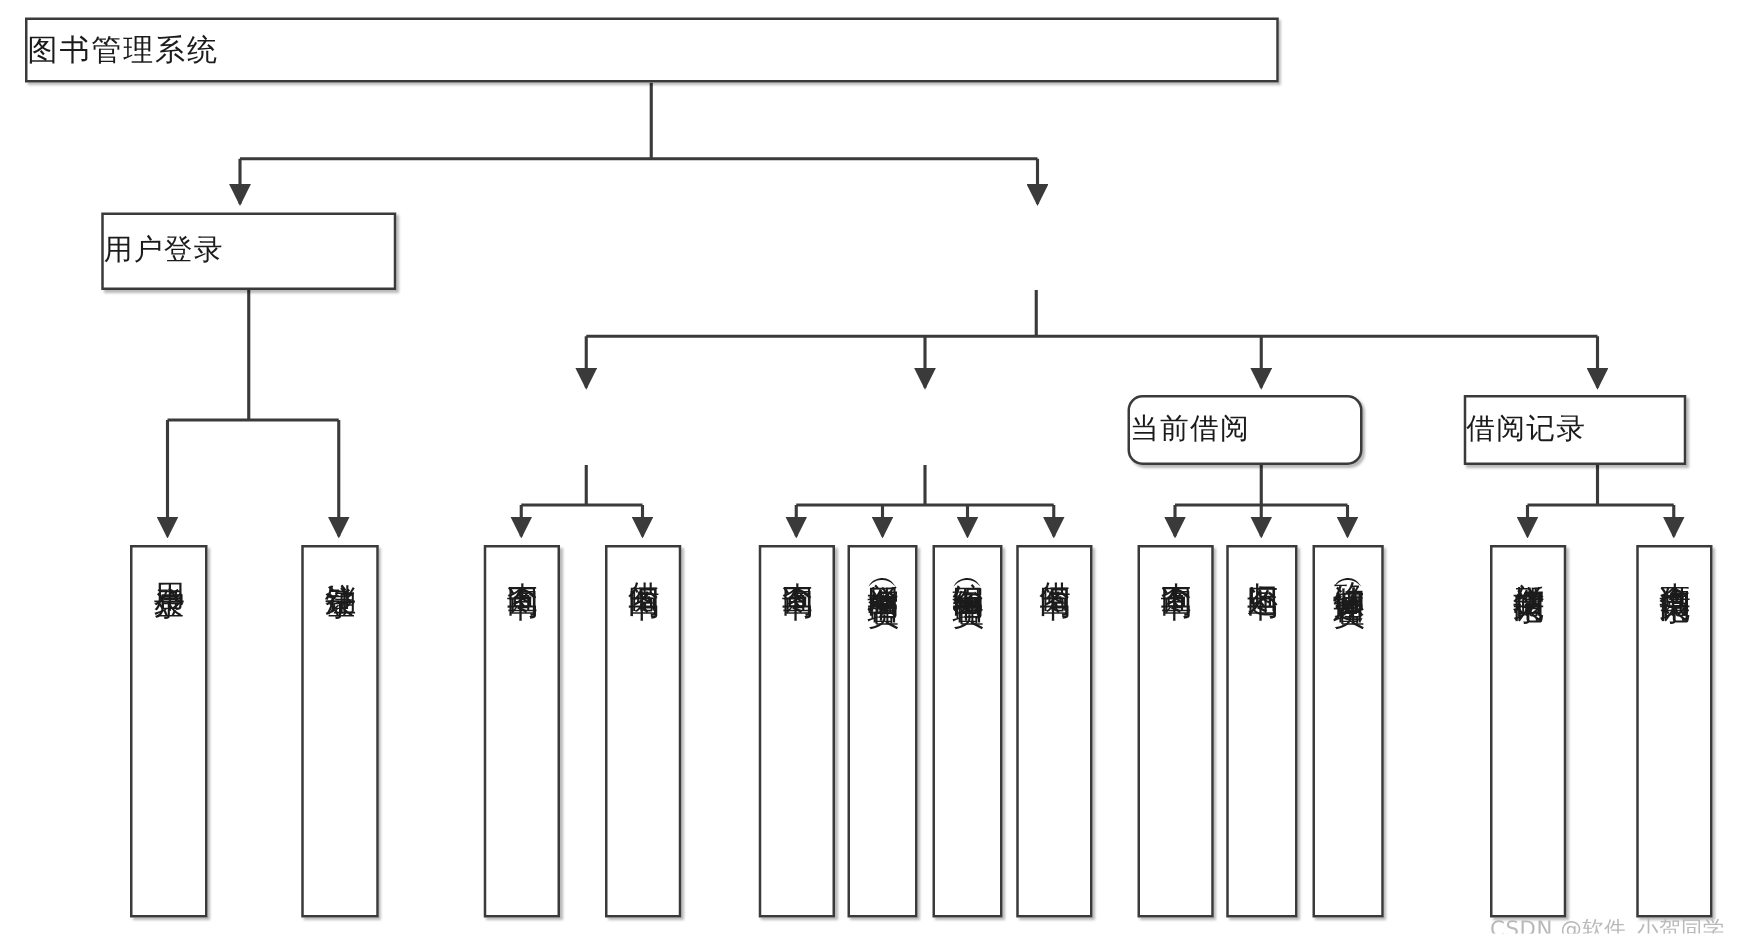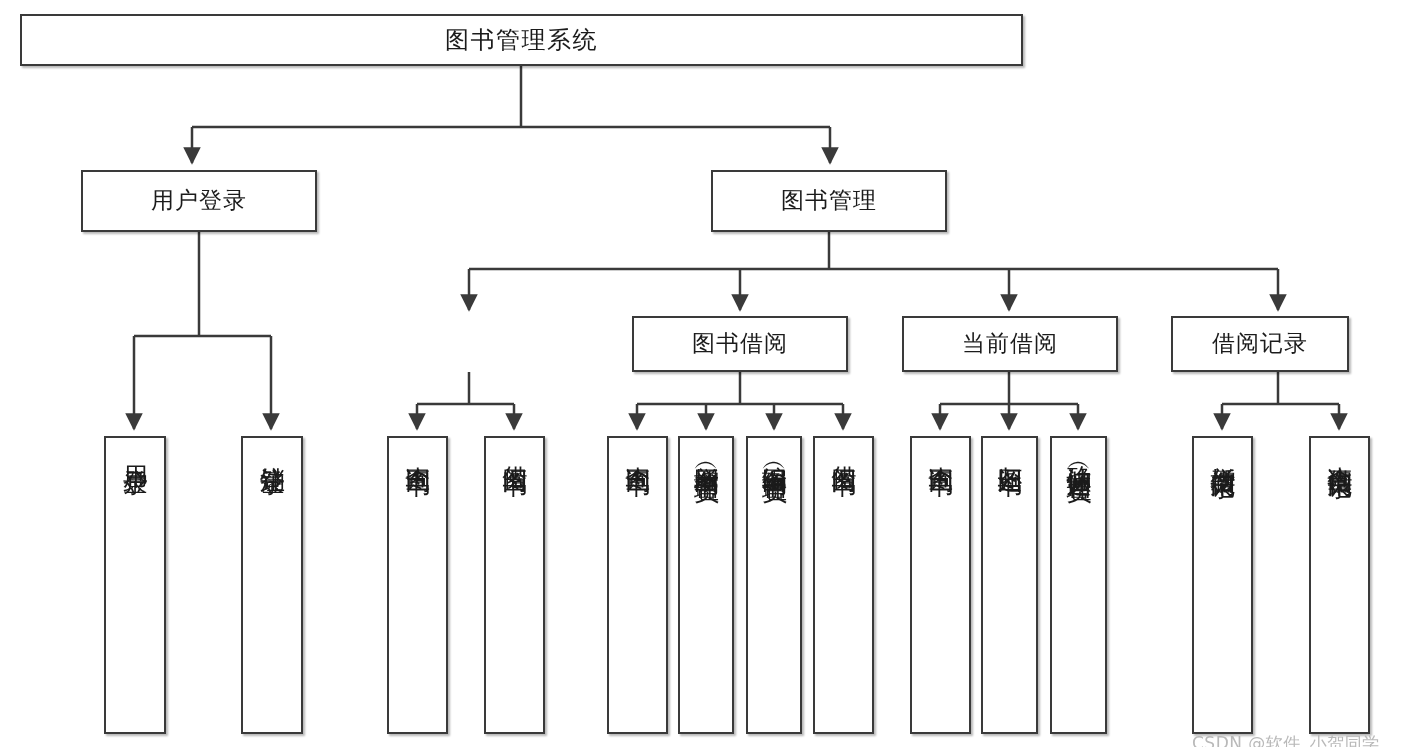--- a/index.html
+++ b/index.html
@@ -27,21 +27,21 @@
     height: 747px;
     pointer-events: none;
   }
   .node {
     position: absolute;
     border: 2px solid #3a3a3a;
     background: #ffffff;
     box-shadow: 2px 2px 2px rgba(0,0,0,0.28);
     display: flex;
     align-items: center;
-    justify-content: center;
+    justify-content: flex-start;
     color: #1b1b1b;
     z-index: 2;
   }
   .node-h .node-label {
     font-size: 23px;
     line-height: 1.1;
     letter-spacing: 1px;
     white-space: nowrap;
   }
   .node-root .node-label {
@@ -126,30 +126,24 @@
   </svg>
 
   <div class="node node-h node-root" style="left:20px; top:14px; width:1003px; height:52px;">
     <span class="node-label">图书管理系统</span>
   </div>
 
   <div class="node node-h" style="left:81px; top:170px; width:236px; height:62px;">
     <span class="node-label">用户登录</span>
   </div>
 
-  <div class="node node-h" style="left:711px; top:170px; width:236px; height:62px;">
-    <span class="node-label">图书管理</span>
-  </div>
-
-
-  <div class="node node-h" style="left:632px; top:316px; width:216px; height:56px;">
-    <span class="node-label">图书借阅</span>
-  </div>
-
-  <div class="node node-h" style="left:902px; top:316px; width:216px; height:56px;">
+
+
+
+  <div class="node node-h" style="left:902px; top:316px; width:188px; height:56px;border-radius:12px;">
     <span class="node-label">当前借阅</span>
   </div>
 
   <div class="node node-h" style="left:1171px; top:316px; width:178px; height:56px;">
     <span class="node-label">借阅记录</span>
   </div>
 
   <div class="node node-v" style="left:104px; top:436px; width:62px; height:298px;">
     <span class="node-label">用户登录</span>
   </div>

